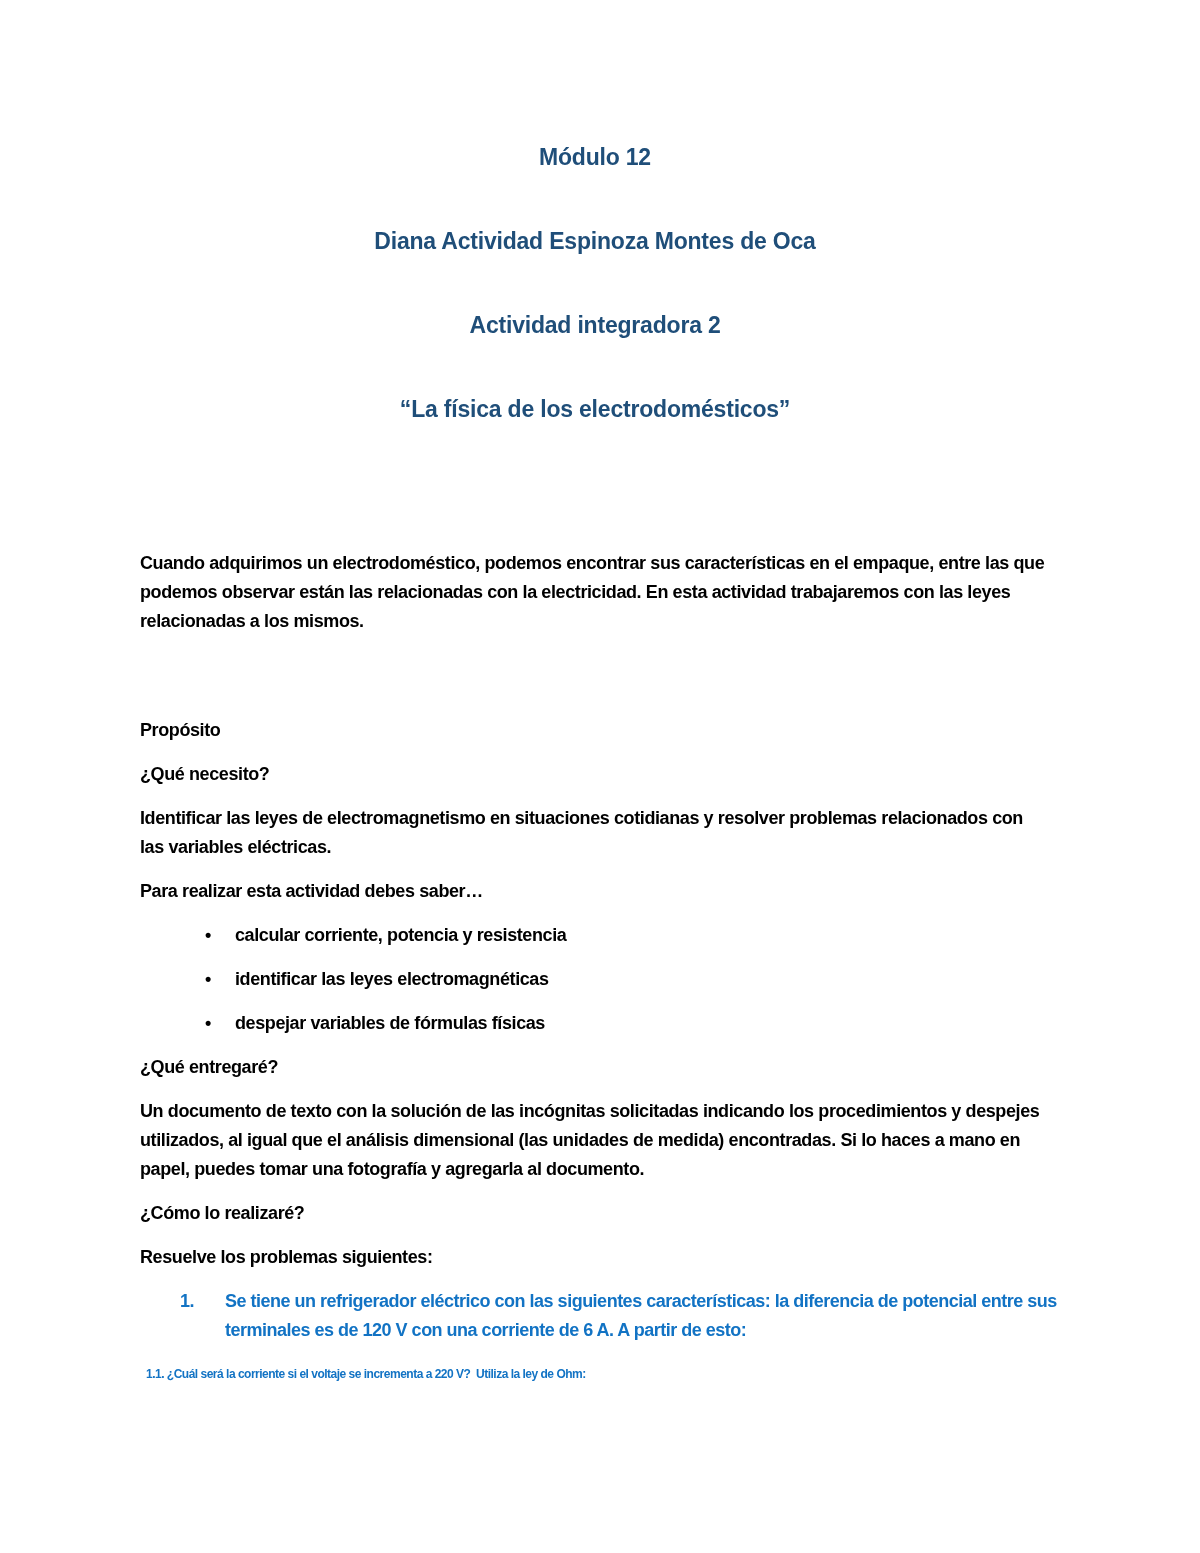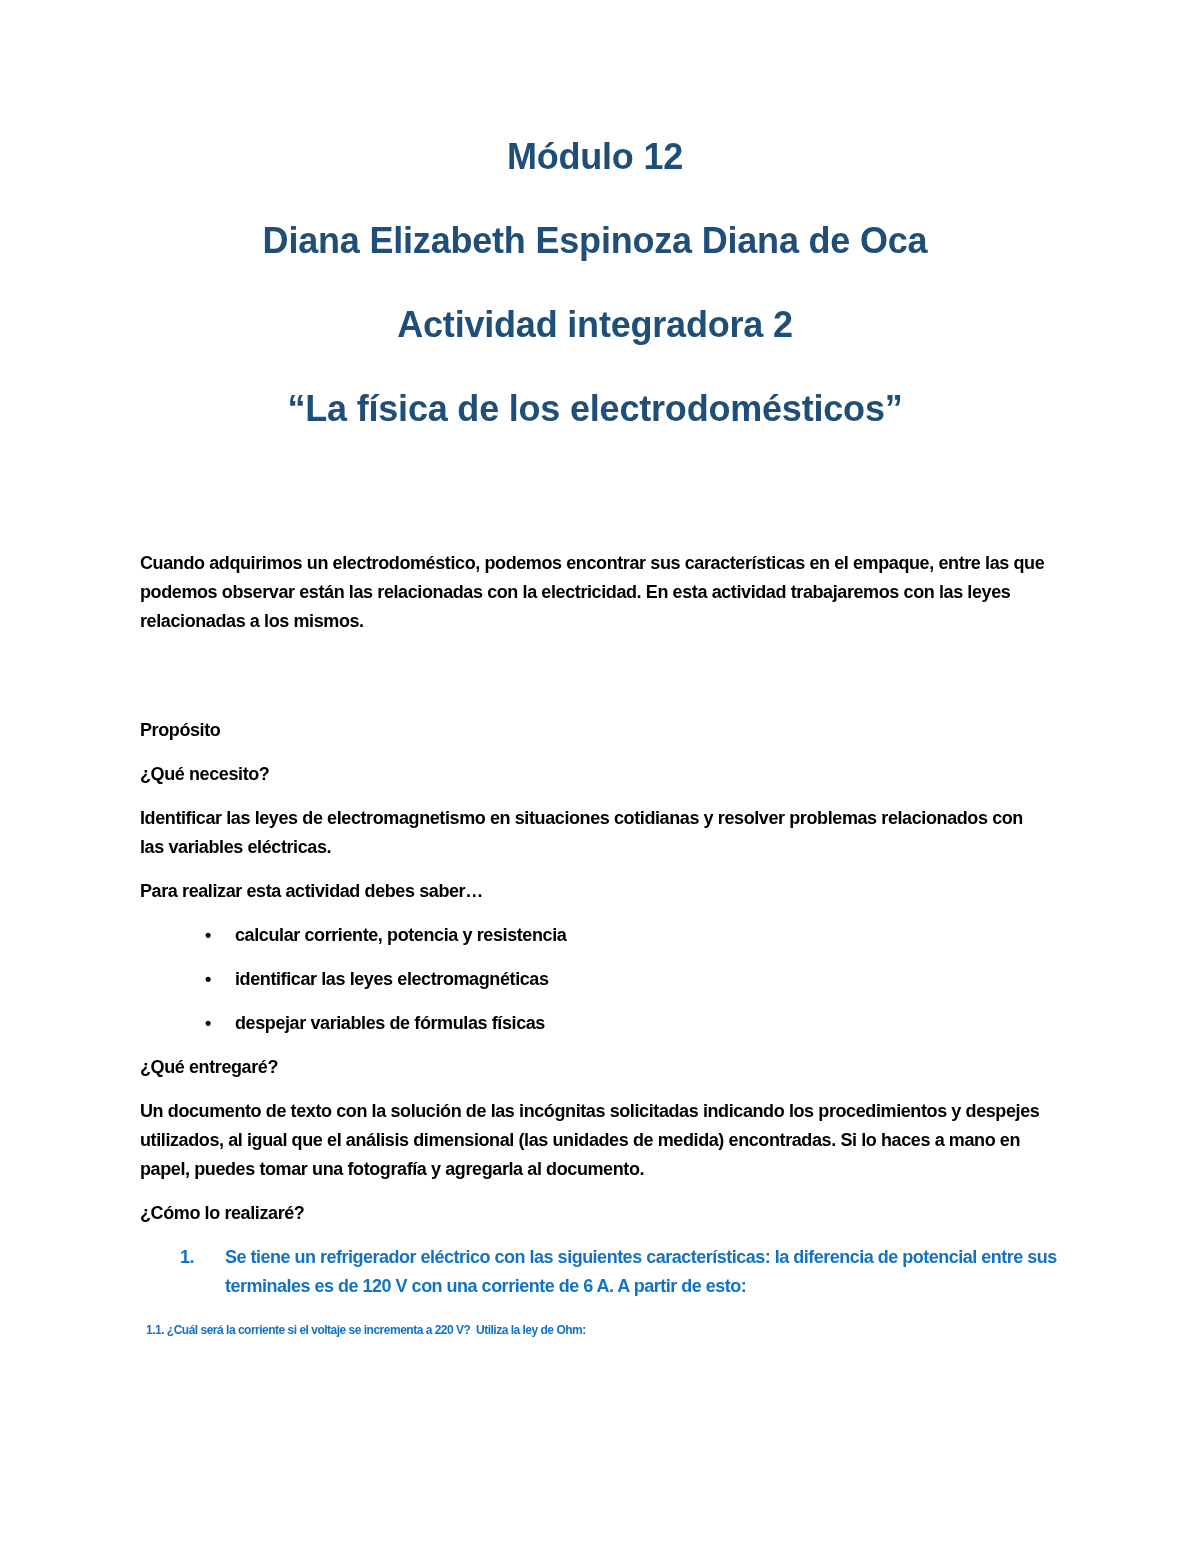--- a/index.html
+++ b/index.html
@@ -16,21 +16,21 @@
     overflow:hidden;
     font-family:"Liberation Sans", sans-serif;
     font-weight:bold;
   }
   .content{
     padding:140px 0 0 140px;
     width:910px;
   }
   .doc-heading{
     color:var(--navy);
-    font-size:36px;
+    font-size:23px;
     line-height:34px;
     letter-spacing:-0.2px;
     text-align:center;
     margin:0 0 50px 0;
   }
   .doc-heading.title-last{
     margin-bottom:123px;
     text-align:center;
   }
   .para{
@@ -82,21 +82,21 @@
     white-space:pre-wrap;
   }
 </style>
 </head>
 <body>
 
 <div class="page">
   <div class="content">
 
     <div class="doc-heading">Módulo 12</div>
-    <div class="doc-heading">Diana Elizabeth Espinoza Diana de Oca</div>
+    <div class="doc-heading">Diana Actividad Espinoza Montes de Oca</div>
     <div class="doc-heading">Actividad integradora 2</div>
     <div class="doc-heading title-last">“La física de los electrodomésticos”</div>
 
     <p class="para intro">Cuando adquirimos un electrodoméstico, podemos encontrar sus características en el empaque, entre las que podemos observar están las relacionadas con la electricidad. En esta actividad trabajaremos con las leyes relacionadas a los mismos.</p>
 
     <p class="para">Propósito</p>
     <p class="para">¿Qué necesito?</p>
 
     <p class="para">Identificar las leyes de electromagnetismo en situaciones cotidianas y resolver problemas relacionados con las variables eléctricas.</p>
     <p class="para">Para realizar esta actividad debes saber…</p>
@@ -111,20 +111,21 @@
     </div>
     <div class="bullet-row">
       <span class="bullet-dot">•</span>
       <span>despejar variables de fórmulas físicas</span>
     </div>
 
     <p class="para">¿Qué entregaré?</p>
     <p class="para">Un documento de texto con la solución de las incógnitas solicitadas indicando los procedimientos y despejes utilizados, al igual que el análisis dimensional (las unidades de medida) encontradas. Si lo haces a mano en papel, puedes tomar una fotografía y agregarla al documento.</p>
 
     <p class="para">¿Cómo lo realizaré?</p>
+    <p class="para">Resuelve los problemas siguientes:</p>
 
     <div class="num-row">
       <span class="num-label">1.</span>
       <span class="num-text">Se tiene un refrigerador eléctrico con las siguientes características: la diferencia de potencial entre sus terminales es de 120 V con una corriente de 6 A. A partir de esto:</span>
     </div>
 
     <p class="sub-question">1.1. ¿Cuál será la corriente si el voltaje se incrementa a 220 V?&nbsp; Utiliza la ley de Ohm:</p>
 
   </div>
 </div>

